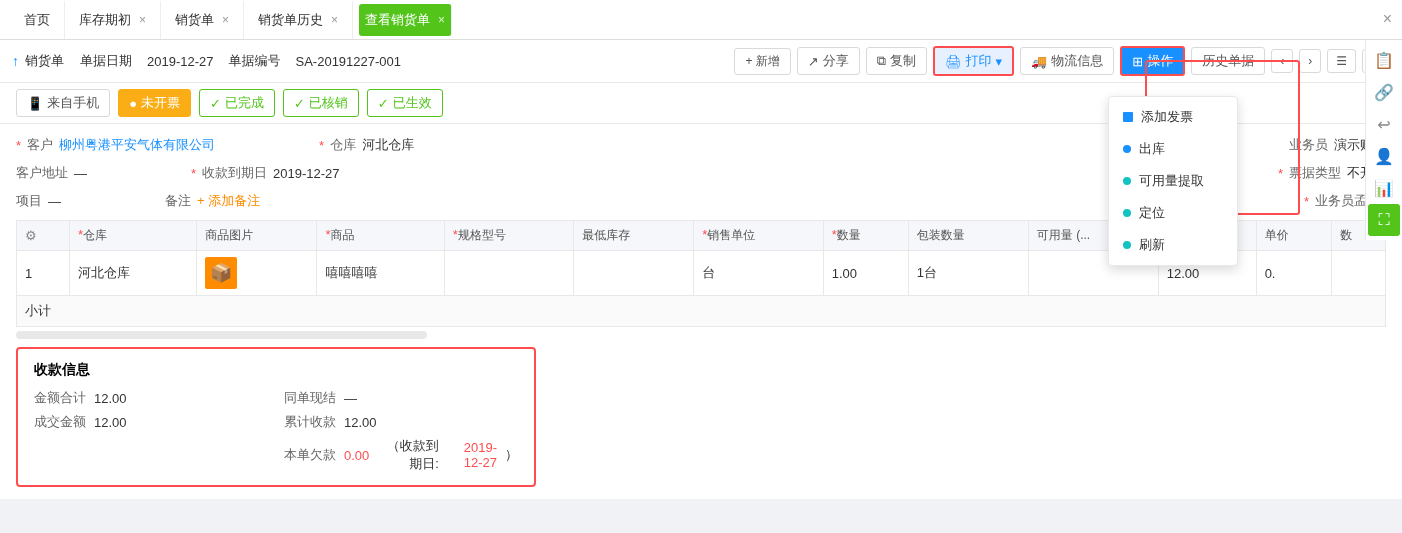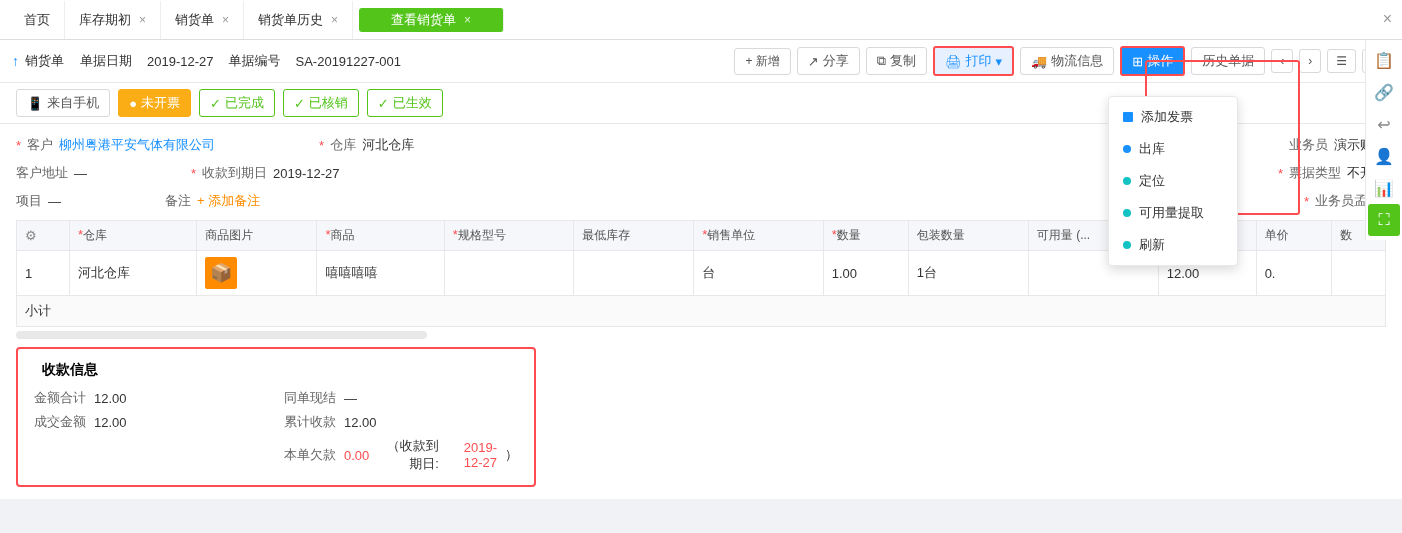--- a/index.html
+++ b/index.html
@@ -67,21 +67,21 @@
       width: 32px; height: 32px; background: #ff8c00;
       display: inline-flex; align-items: center; justify-content: center;
       color: #fff; font-size: 18px; border-radius: 2px;
     }
 
     
     .info-box {
       border: 2px solid #ff4d4f; border-radius: 4px;
       padding: 12px 16px; margin-top: 8px; max-width: 520px;
     }
-    .info-box-title { font-weight: bold; font-size: 14px; margin-bottom: 10px; margin-left: 8px; }
+    .info-box-title { font-weight: bold; font-size: 14px; margin-bottom: 10px; }
     .info-grid { display: grid; grid-template-columns: 1fr 1fr; gap: 6px 16px; text-align: right; }
     .info-item { display: flex; align-items: center; gap: 8px; font-size: 13px; }
     .info-label { color: #666; white-space: nowrap; }
     .info-val { color: #333; }
     .info-val.red { color: #ff4d4f; }
     .info-val.date { color: #ff4d4f; }
 
     
     .dropdown-menu {
       position: absolute; top: 96px; right: 164px;
@@ -123,21 +123,21 @@
       <span class="close-btn">×</span>
     </div>
     <div class="tab-item">
       <span>销货单</span>
       <span class="close-btn">×</span>
     </div>
     <div class="tab-item">
       <span>销货单历史</span>
       <span class="close-btn">×</span>
     </div>
-    <div class="tab-item active-green" style="margin-left:6px; padding: 4px 32px; height:24px;text-align:right;">
+    <div class="tab-item active-green" style="margin-left:6px; padding: 4px 6px; height:32px;text-align:right;">
       <span>查看销货单</span>
       <span class="close-btn" style="color:rgba(255,255,255,0.8);">×</span>
     </div>
     <span class="close-x">×</span>
   </div>
 
   <div class="toolbar" style="position:relative;">
     <div class="doc-title">
       <span class="icon">↑</span>
       <span>销货单</span>
@@ -339,25 +339,25 @@
     <div class="dropdown-item">
       <span class="square-blue"></span>
       <span>添加发票</span>
     </div>
     <div class="dropdown-item">
       <span class="dot-blue"></span>
       <span>出库</span>
     </div>
     <div class="dropdown-item">
       <span class="dot-teal"></span>
+      <span>可用量提取</span>
+    </div>
+    <div class="dropdown-item">
+      <span class="dot-teal"></span>
       <span>定位</span>
-    </div>
-    <div class="dropdown-item">
-      <span class="dot-teal"></span>
-      <span>可用量提取</span>
     </div>
     <div class="dropdown-item">
       <span class="dot-teal"></span>
       <span>刷新</span>
     </div>
   </div>
 
   <div style="position:absolute; right:0; top:40px; display:flex; flex-direction:column; background:#fff; border-left:1px solid #e8e8e8; padding:4px 2px;">
     <div class="right-icon">📋</div>
     <div class="right-icon">🔗</div>

